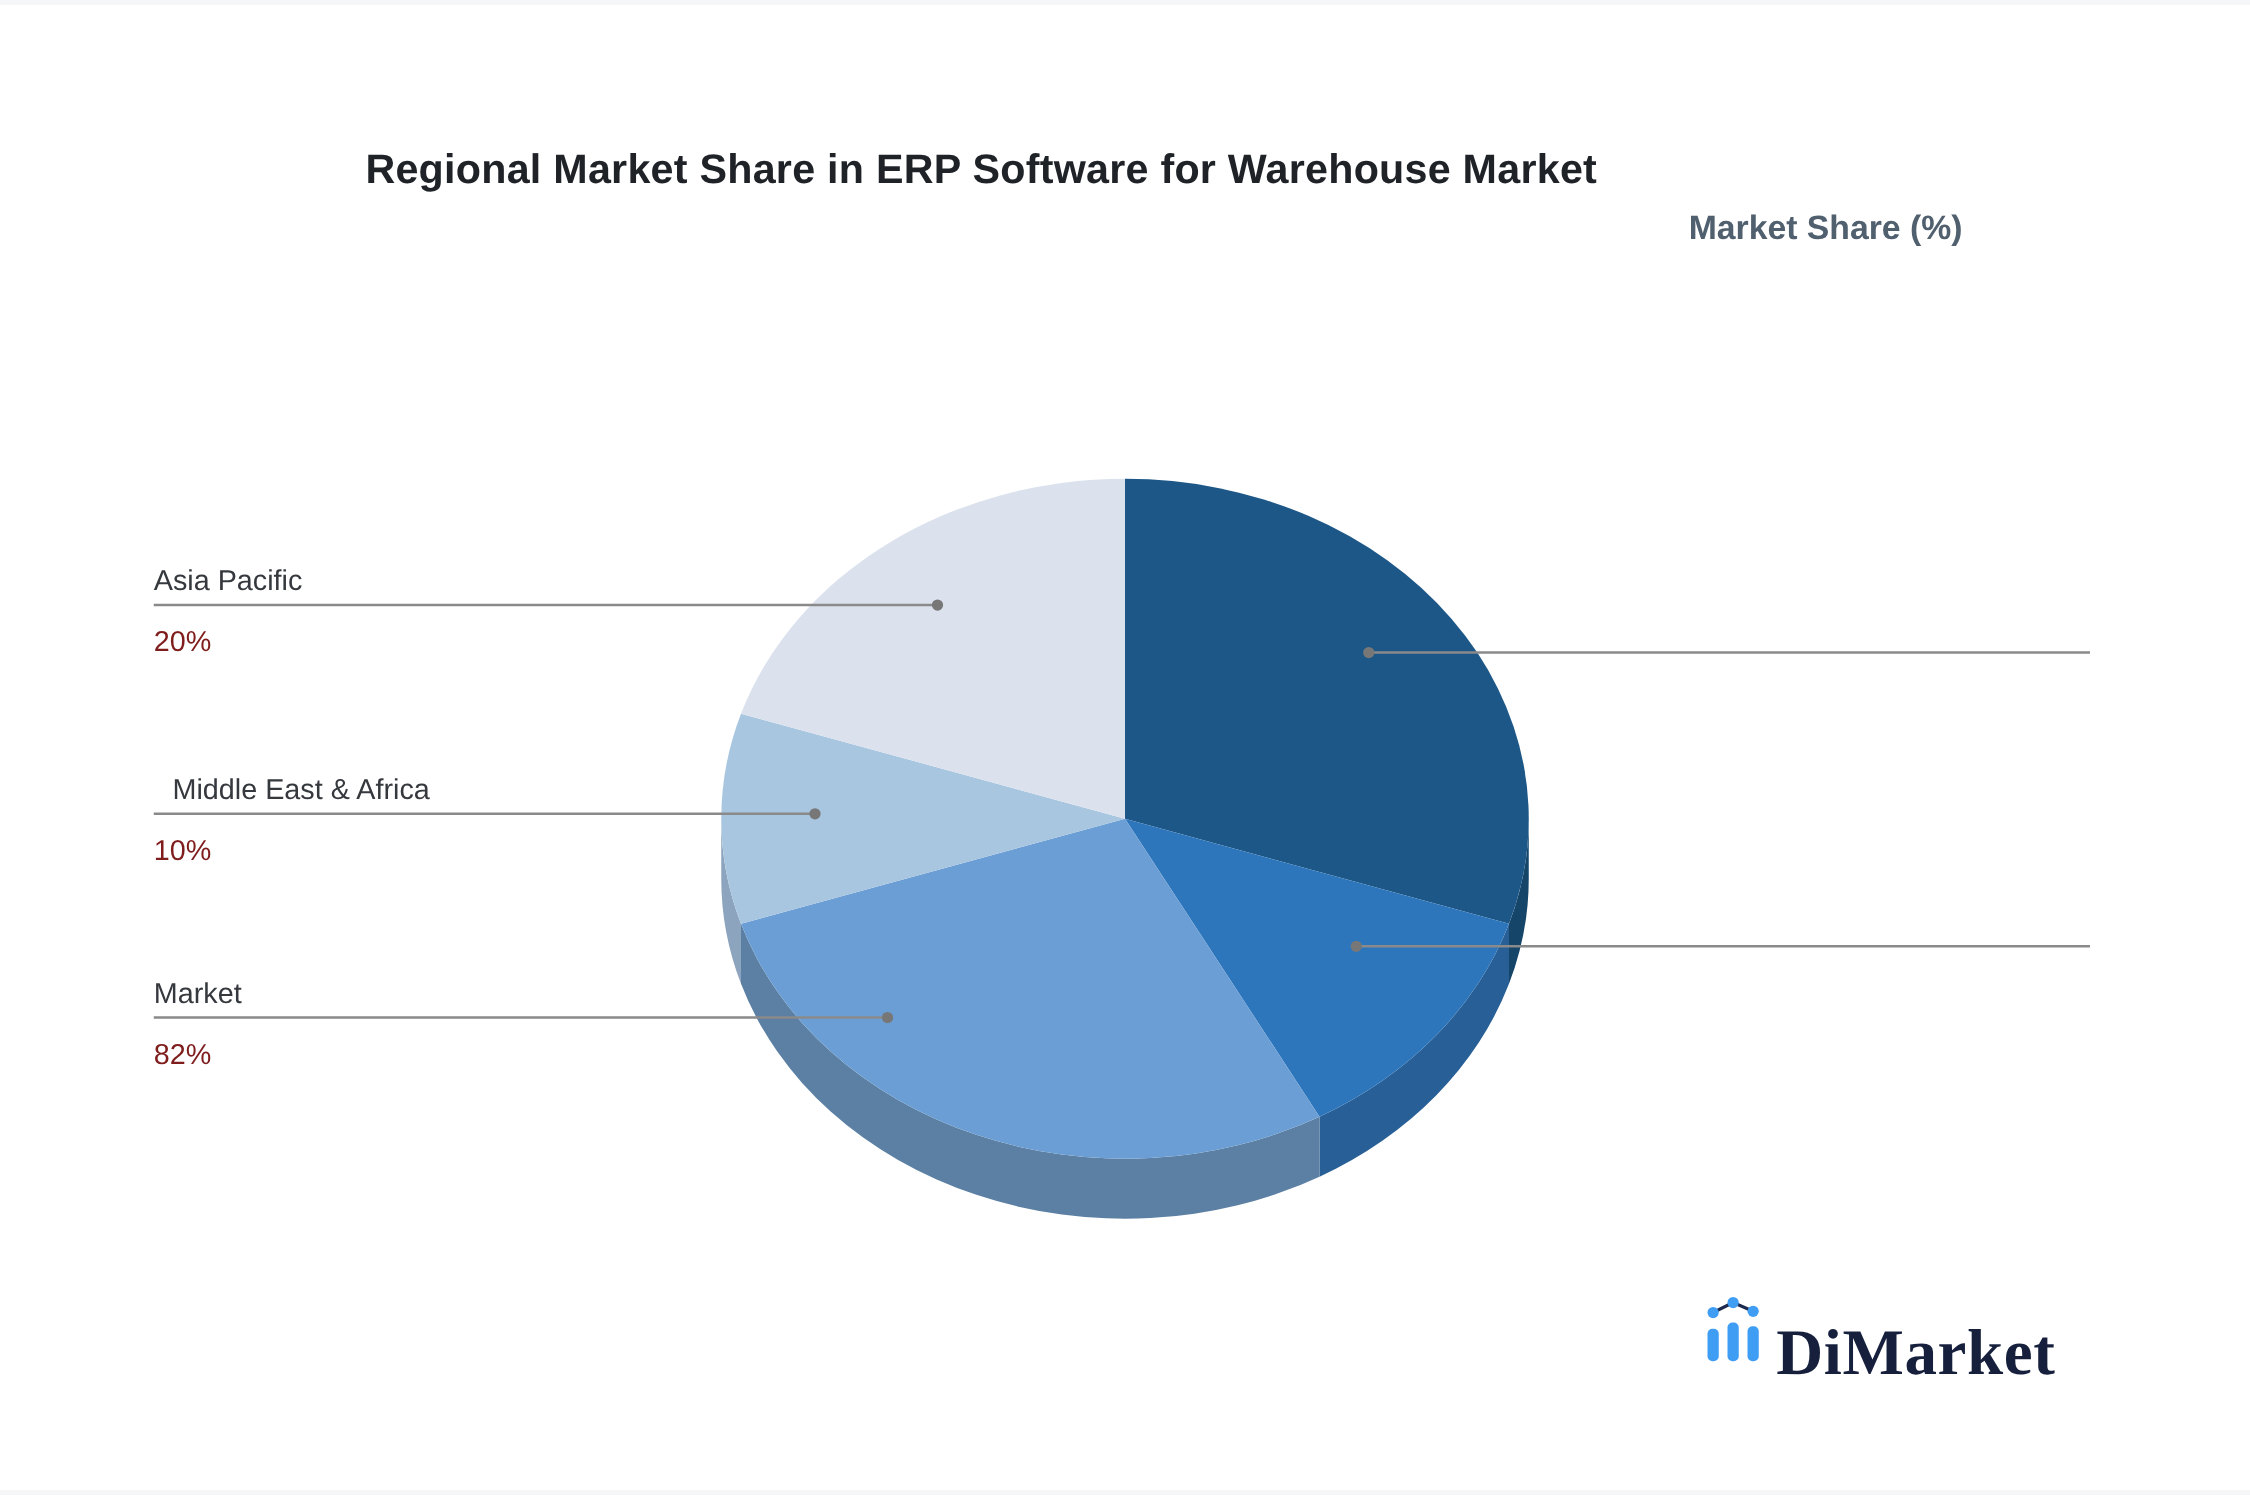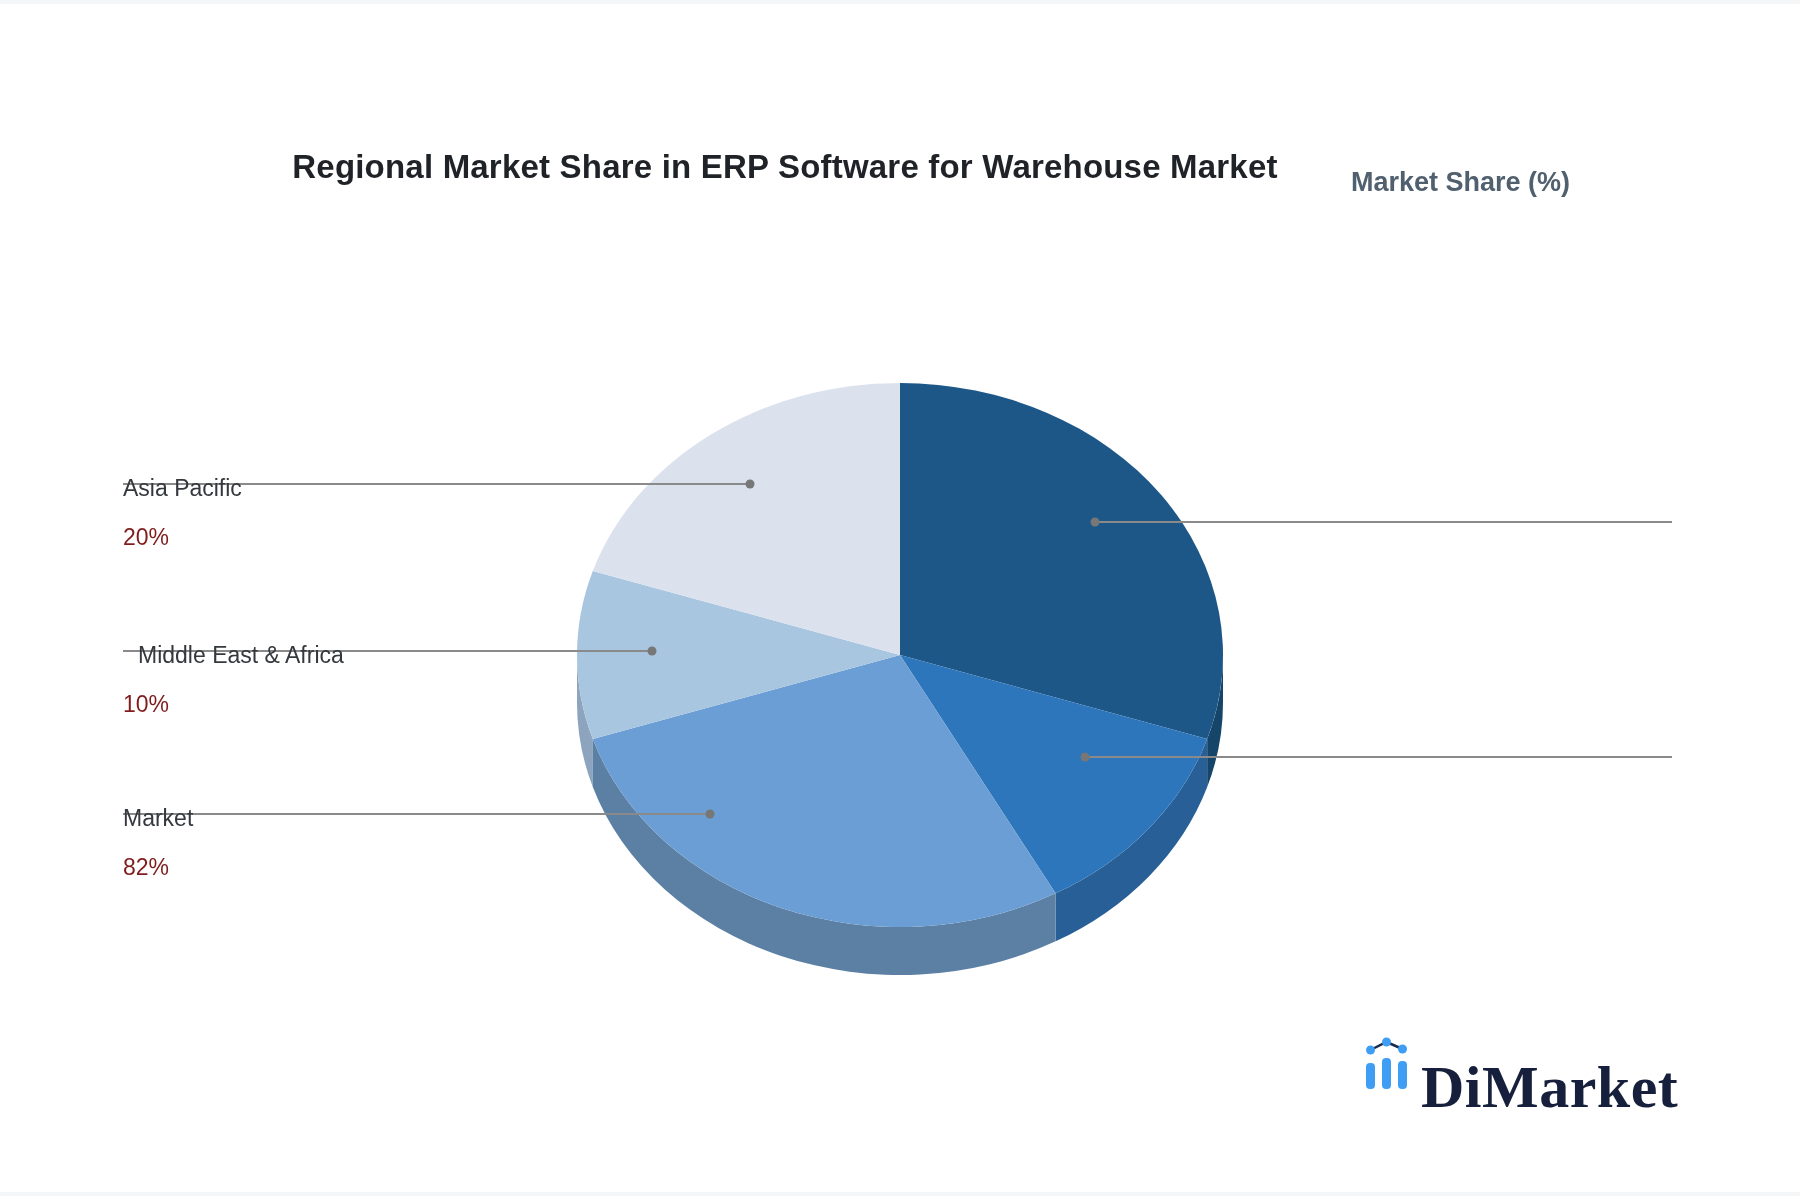--- a/index.html
+++ b/index.html
@@ -5,34 +5,34 @@
   html,body{margin:0;padding:0;background:#ffffff;}
   .stage{
     position:relative;width:1800px;height:1196px;background:#ffffff;overflow:hidden;
     font-family:"Liberation Sans","DejaVu Sans",sans-serif;
   }
   .edge-band{position:absolute;left:0;width:1800px;height:4px;background:#f5f6f8;}
   .edge-top{top:0;}
   .edge-bottom{bottom:0;}
   .title{
     position:absolute;left:0;top:116px;width:1570px;text-align:center;
-    font-size:33px;font-weight:700;color:#1f2328;letter-spacing:0.2px;margin-top:32px;
+    font-size:33px;font-weight:700;color:#1f2328;letter-spacing:0.2px;
   }
   .subtitle{
     position:absolute;left:0;top:167px;width:1570px;text-align:right;
     font-size:27px;font-weight:700;color:#50606f;
   }
   #pie-svg{position:absolute;left:0;top:0;}
   .slice-label{position:absolute;line-height:1.15;}
   .slice-name{font-size:23px;color:#35393e;}
   .slice-pct{font-size:23px;color:#7f1d1d;}
-  .slice-label .slice-name,.slice-label .slice-pct{position:absolute;white-space:nowrap;margin-top:24px;}
+  .slice-label .slice-name,.slice-label .slice-pct{position:absolute;white-space:nowrap;}
   .logo-text{
     position:absolute;font-family:"Liberation Serif","DejaVu Serif",serif;
-    font-weight:600;font-size:60px;color:#16203d;letter-spacing:0.5px;white-space:nowrap;
+    font-weight:600;font-size:52px;color:#16203d;letter-spacing:0.5px;white-space:nowrap;
   }
 </style>
 </head>
 <body>
 
 <div class="stage">
   <div class="edge-band edge-top"></div>
   <div class="edge-band edge-bottom"></div>
 
   <svg id="pie-svg" width="1800" height="1196">

